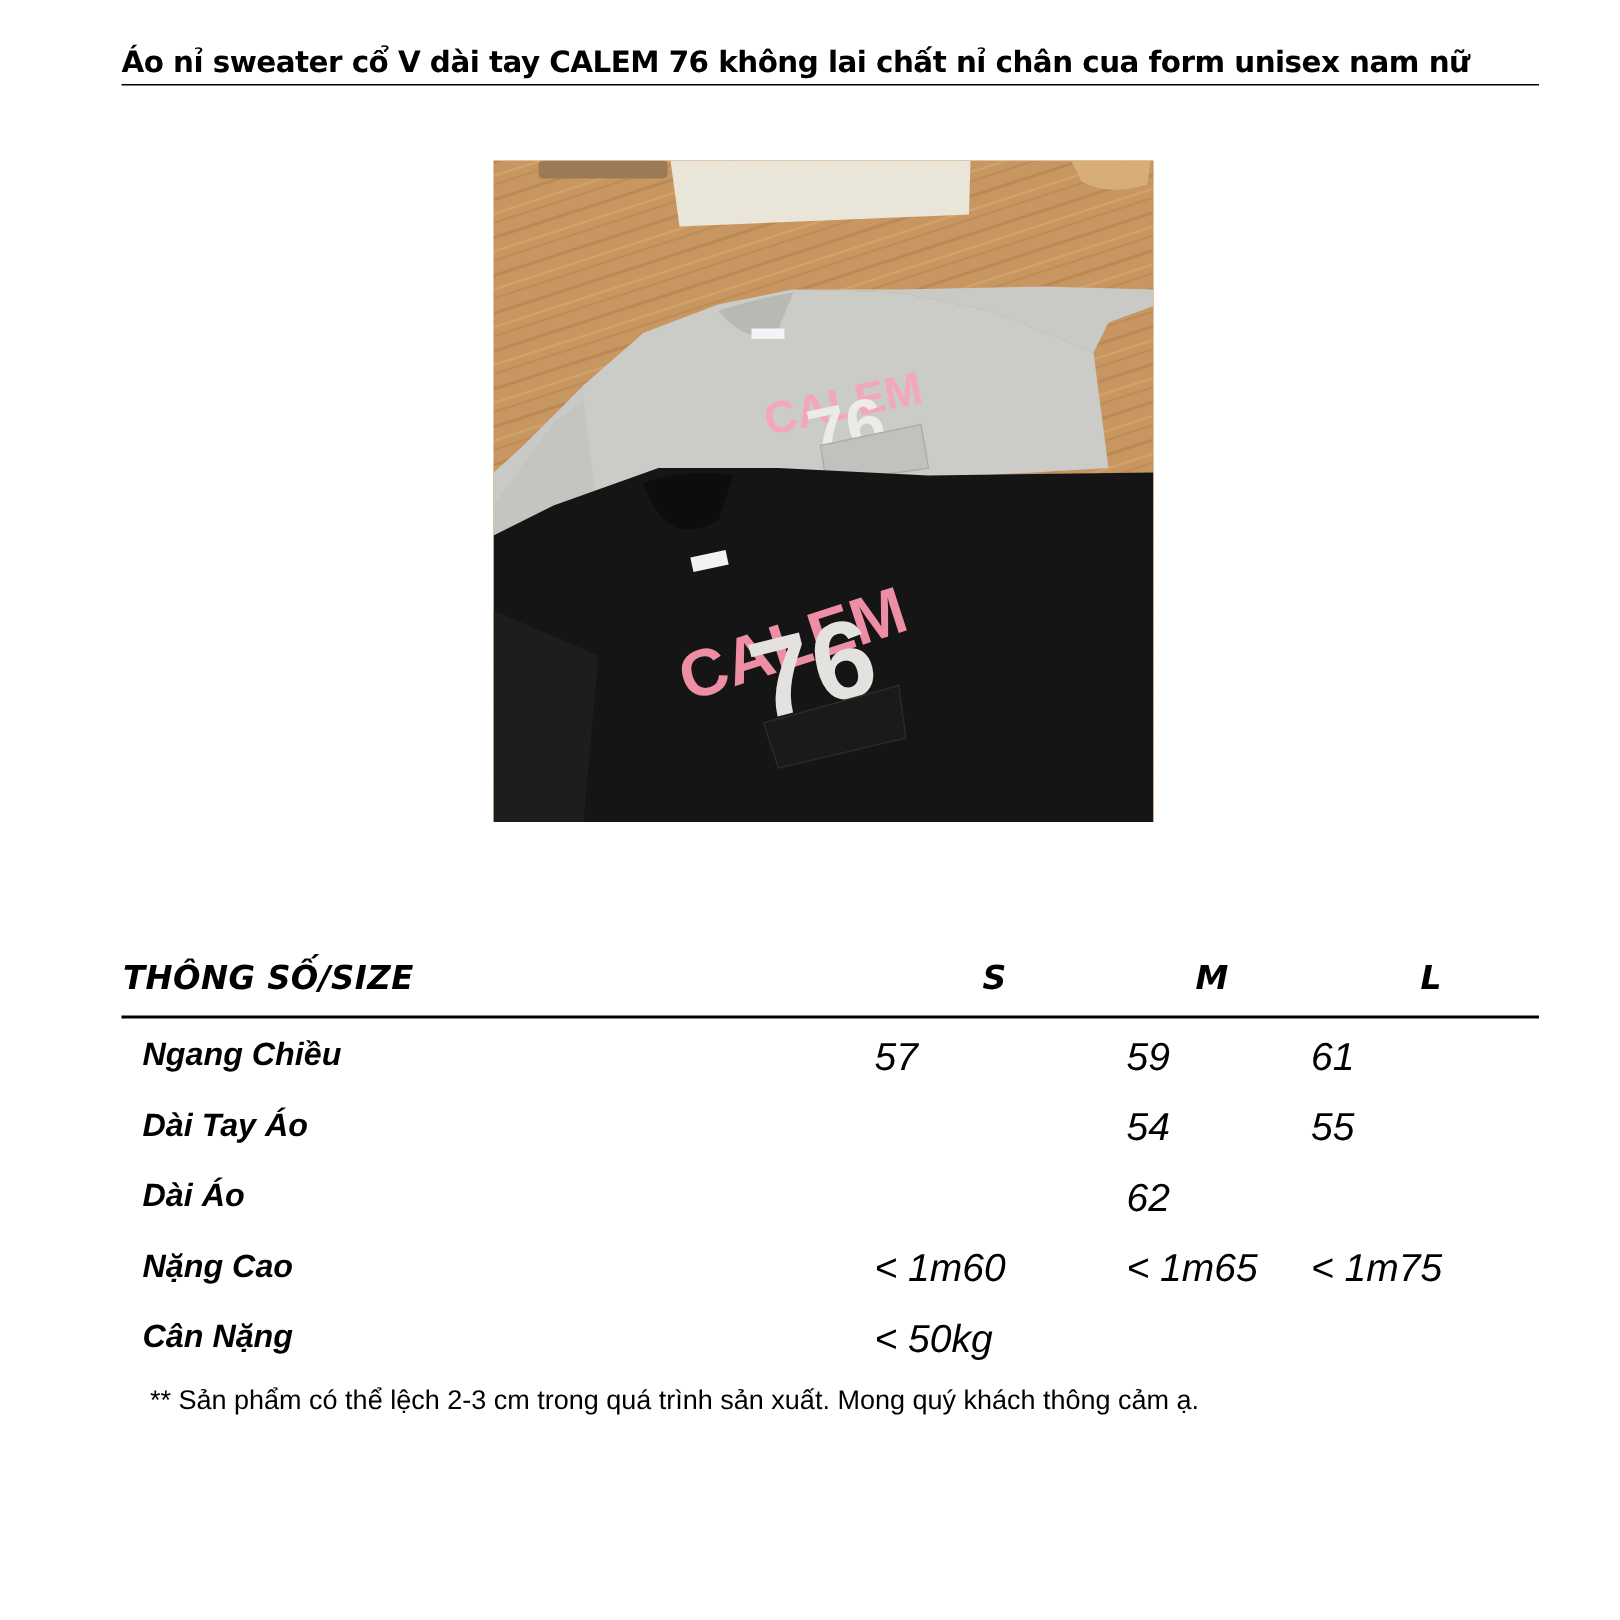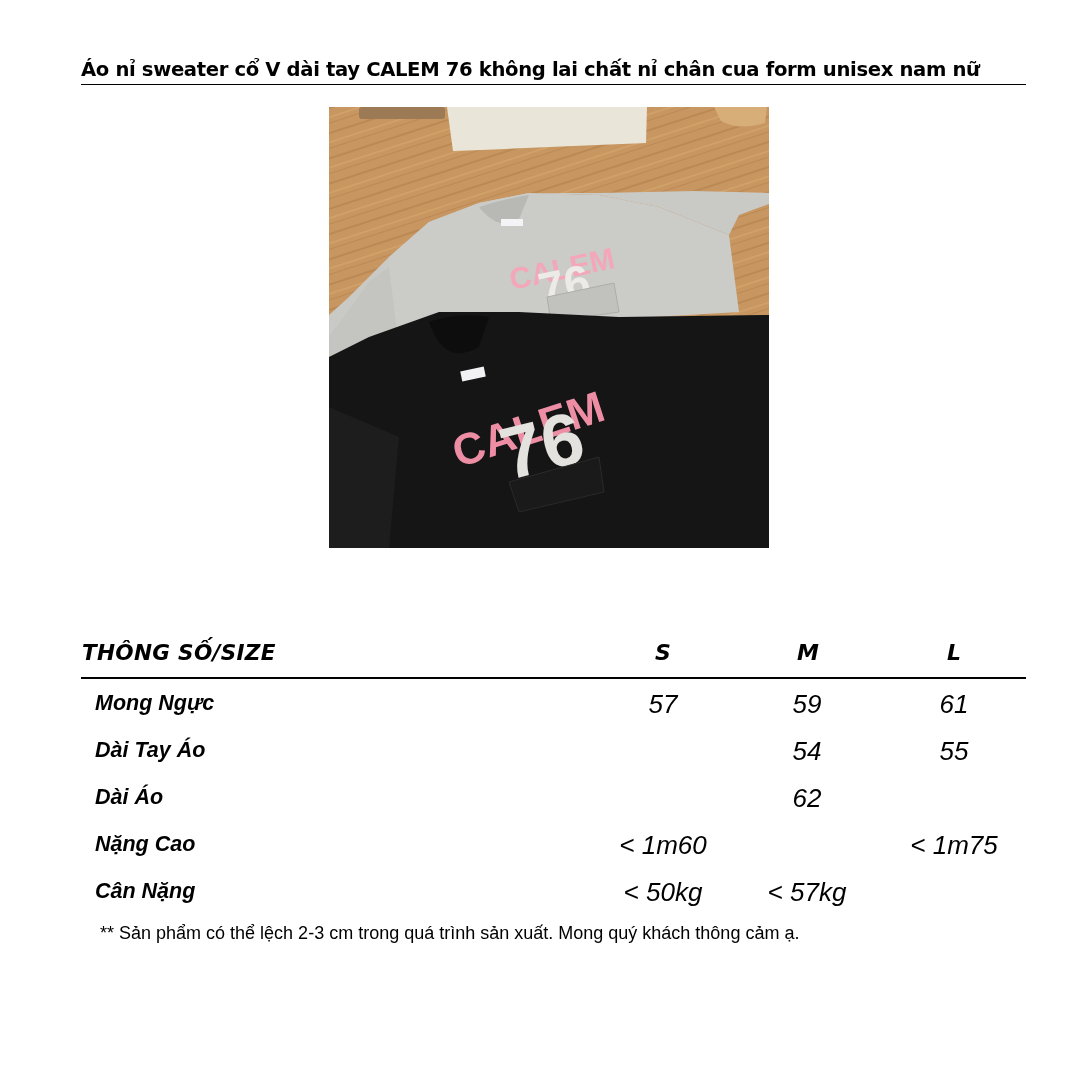--- a/index.html
+++ b/index.html
@@ -1,20 +1,20 @@
 <!DOCTYPE html>
 <html><head>
   <meta charset="utf-8">
   <style>
     * { margin: 0; padding: 0; box-sizing: border-box; }
     html, body { width: 1080px; height: 1080px; background: #ffffff; overflow: hidden; }
     body { position: relative; font-family: "Liberation Sans", sans-serif; color: #000; }
 
     .title {
-      position: absolute; left: 81px; top: 56px; width: 945px;
+      position: absolute; left: 81px; top: 28px; width: 945px;
       font-family: "DejaVu Sans", sans-serif; font-weight: bold;
       font-size: 19.6px; letter-spacing: -0.35px; white-space: nowrap;
       line-height: 28px; border-bottom: 1.5px solid #000; padding-bottom: 0px;
     }
 
     .photo {
       position: absolute; left: 329px; top: 107px; width: 440px; height: 441px;
       overflow: hidden; background: #c8965d;
     }
     .photo svg { display: block; }
@@ -34,25 +34,25 @@
       position: absolute; top: 4px; width: 120px; text-align: center;
       font-family: "DejaVu Sans", sans-serif; font-weight: bold; font-size: 22px;
     }
     .trow { position: relative; height: 47px; }
     .trow:first-of-type { }
     .td-label {
       position: absolute; left: 14px; top: 12px;
       font-weight: bold; font-size: 21.5px;
     }
     .td-val {
-      position: absolute; top: 10px; width: 160px; text-align: center;
+      position: absolute; top: 10px; width: 160px; 
       font-size: 26px;
     }
     .c-s { left: 502px; }
-    .c-m { left: 646px; }
+    .c-m { left: 670px; }
     .c-l { left: 793px; }
     .th-size.c-s { left: 522px; }
     .th-size.c-m { left: 667px; }
     .th-size.c-l { left: 813px; }
 
     .note {
       position: absolute; left: 100px; top: 923px;
       font-size: 18px; white-space: nowrap;
     }
   </style>
@@ -106,39 +106,39 @@
 
 <div class="size-table">
   <div class="thead">
     <span class="th-label">THÔNG SỐ/SIZE</span>
     <span class="th-size c-s">S</span>
     <span class="th-size c-m">M</span>
     <span class="th-size c-l">L</span>
   </div>
 
   <div class="trow">
-    <span class="td-label">Mong Ngực</span>
+    <span class="td-label">Ngang Chiều</span>
     <span class="td-val c-s">57</span>
     <span class="td-val c-m">59</span>
     <span class="td-val c-l">61</span>
   </div>
   <div class="trow">
     <span class="td-label">Dài Tay Áo</span>
     <span class="td-val c-m">54</span>
     <span class="td-val c-l">55</span>
   </div>
   <div class="trow">
     <span class="td-label">Dài Áo</span>
     <span class="td-val c-m">62</span>
   </div>
   <div class="trow">
     <span class="td-label">Nặng Cao</span>
     <span class="td-val c-s">&lt; 1m60</span>
+    <span class="td-val c-m">&lt; 1m65</span>
     <span class="td-val c-l">&lt; 1m75</span>
   </div>
   <div class="trow">
     <span class="td-label">Cân Nặng</span>
     <span class="td-val c-s">&lt; 50kg</span>
-    <span class="td-val c-m">&lt; 57kg</span>
   </div>
 </div>
 
 <div class="note">** Sản phẩm có thể lệch 2-3 cm trong quá trình sản xuất. Mong quý khách thông cảm ạ.</div>
 
 </body></html>

